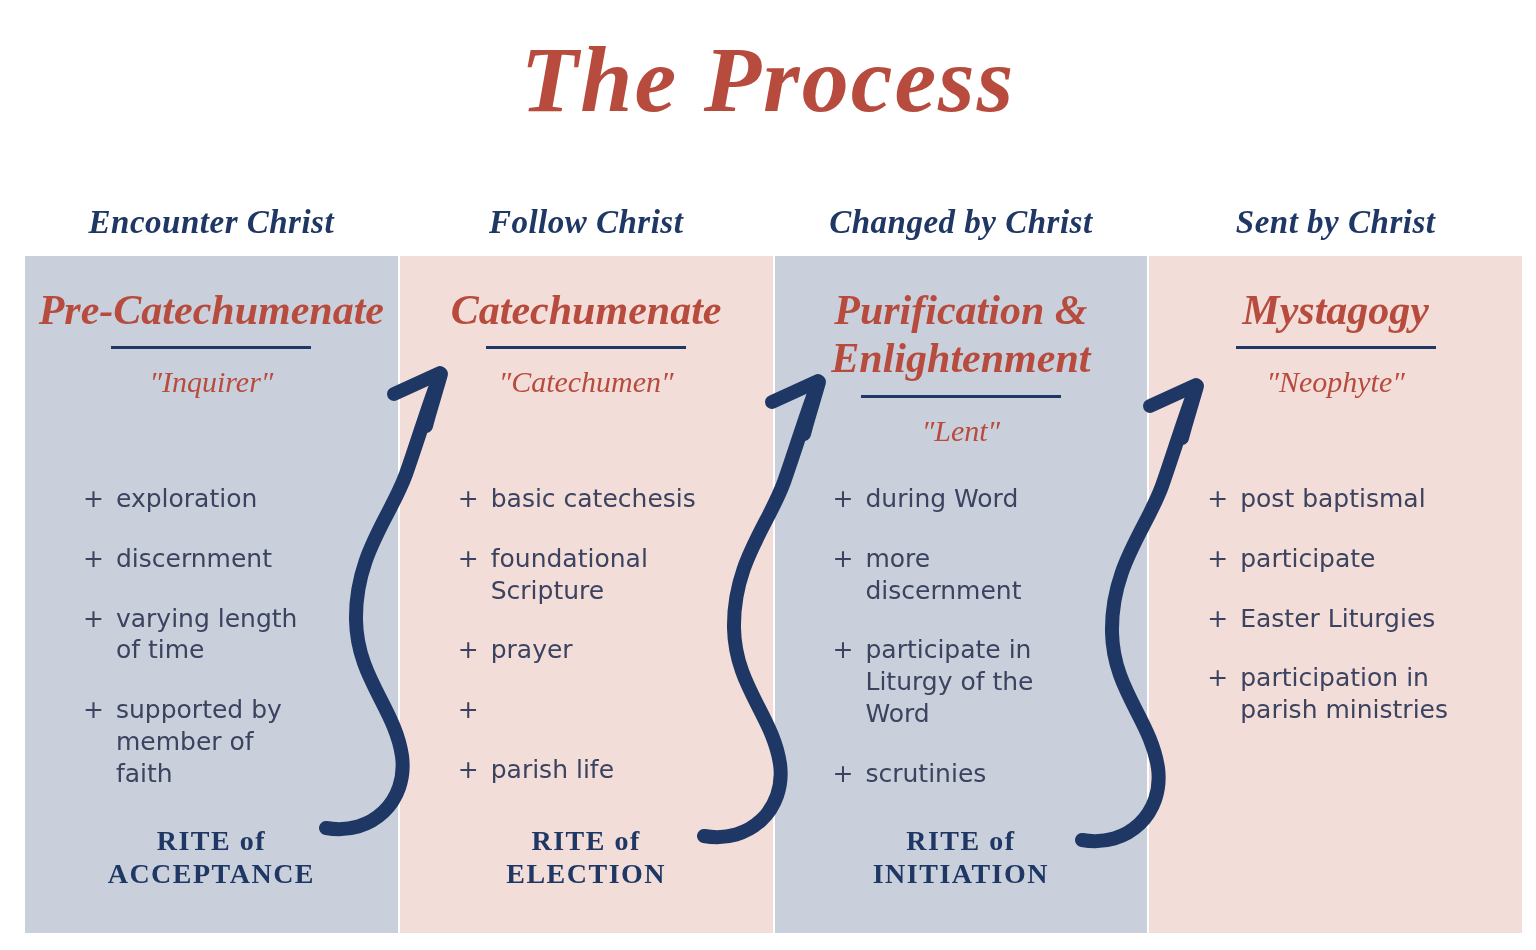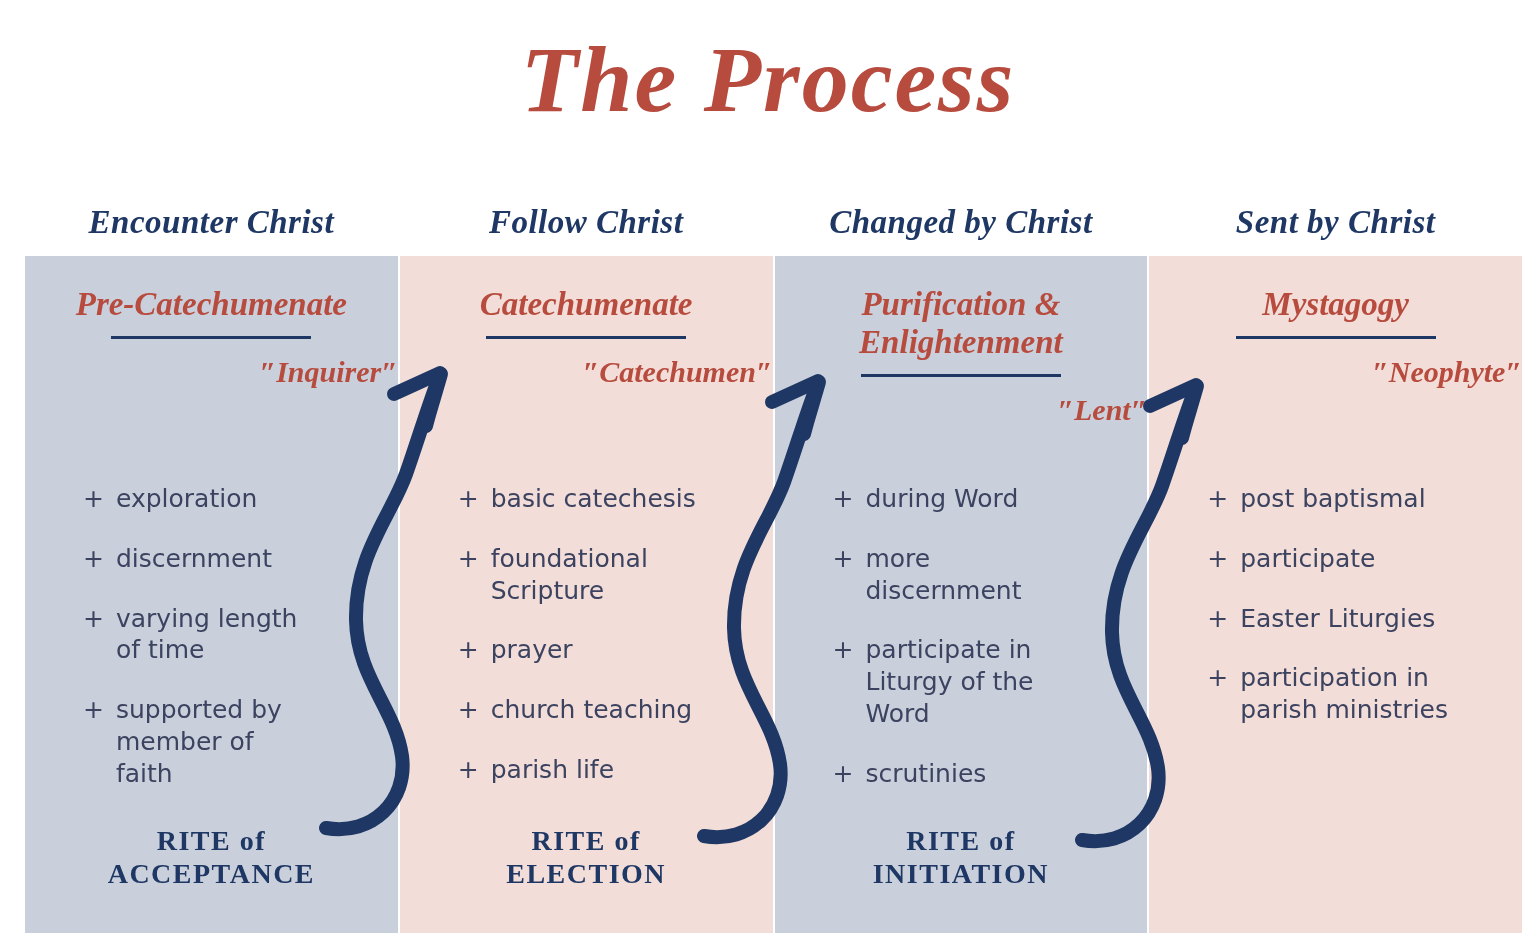--- a/index.html
+++ b/index.html
@@ -50,39 +50,38 @@
     padding:30px 0 42px 0;
   }
   .panel.gray{background:var(--gray);}
   .panel.pink{background:var(--pink);}
 
   .phase-block{
     height:197px;
     text-align:center;
   }
   .phase-title{
-    font-size:33px;
+    font-size:42px;
     font-style:italic;
     font-weight:bold;
     color:var(--red);
     line-height:1.15;
     white-space:pre-line;
     font-family:Liberation Serif, serif;
   }
   .phase-underline{
     width:200px;height:3px;
     background:var(--navy);
     margin:12px auto 16px auto;
   }
   .phase-name{
     font-size:30px;
     font-style:italic;
-    font-weight:bold;
+    font-weight:normal;
     color:var(--red);
-    text-align:right;
   }
 
   .item-list{
     flex:1;
     padding-left:58px;
     padding-right:28px;
   }
   .item{
     display:flex;
     margin-bottom:28px;
@@ -178,21 +177,20 @@
               <span class="plus">+</span>
               <span class="item-text">foundational
 Scripture</span>
             </div>
           <div class="item">
               <span class="plus">+</span>
               <span class="item-text">prayer</span>
             </div>
           <div class="item">
               <span class="plus">+</span>
-              <span class="item-text">church teaching</span>
             </div>
           <div class="item">
               <span class="plus">+</span>
               <span class="item-text">parish life</span>
             </div>
         </div>
         <div class="rite">
           <div>RITE of</div>
           <div>ELECTION</div>
         </div>

